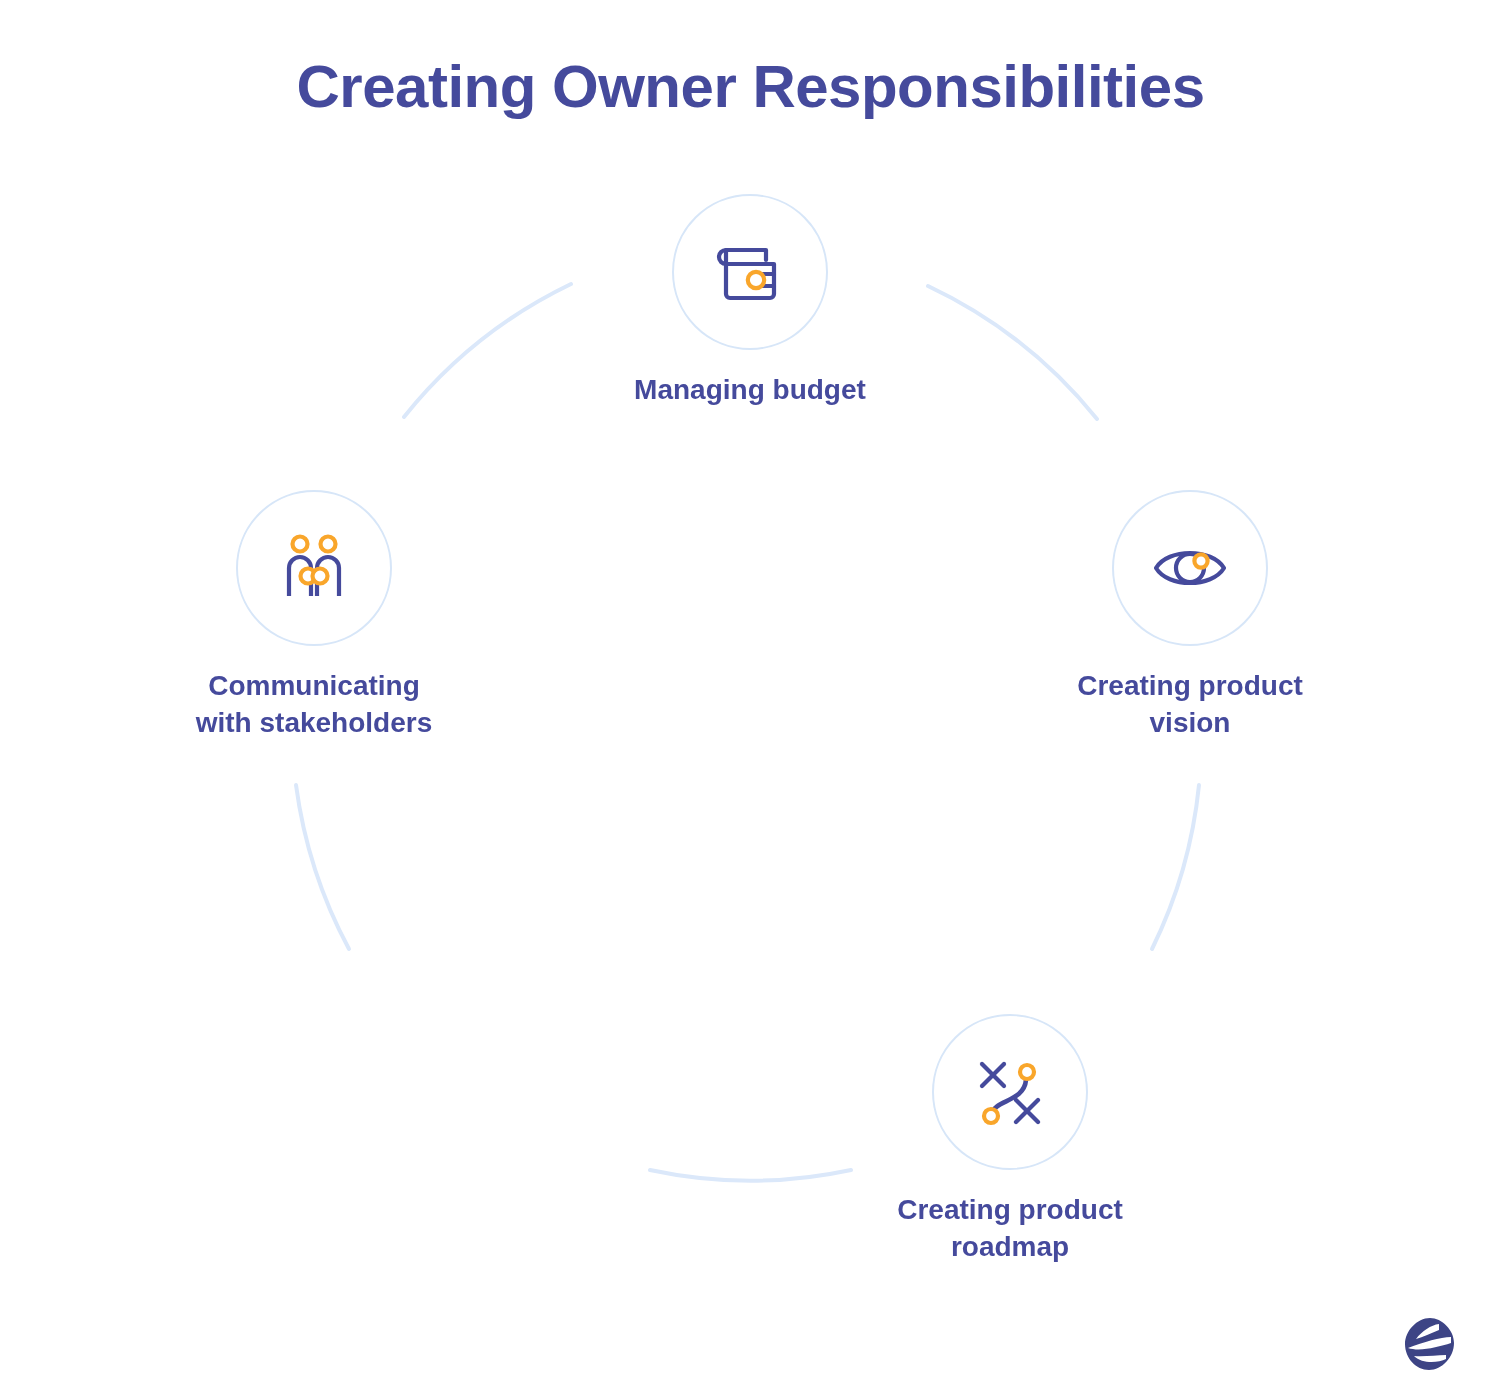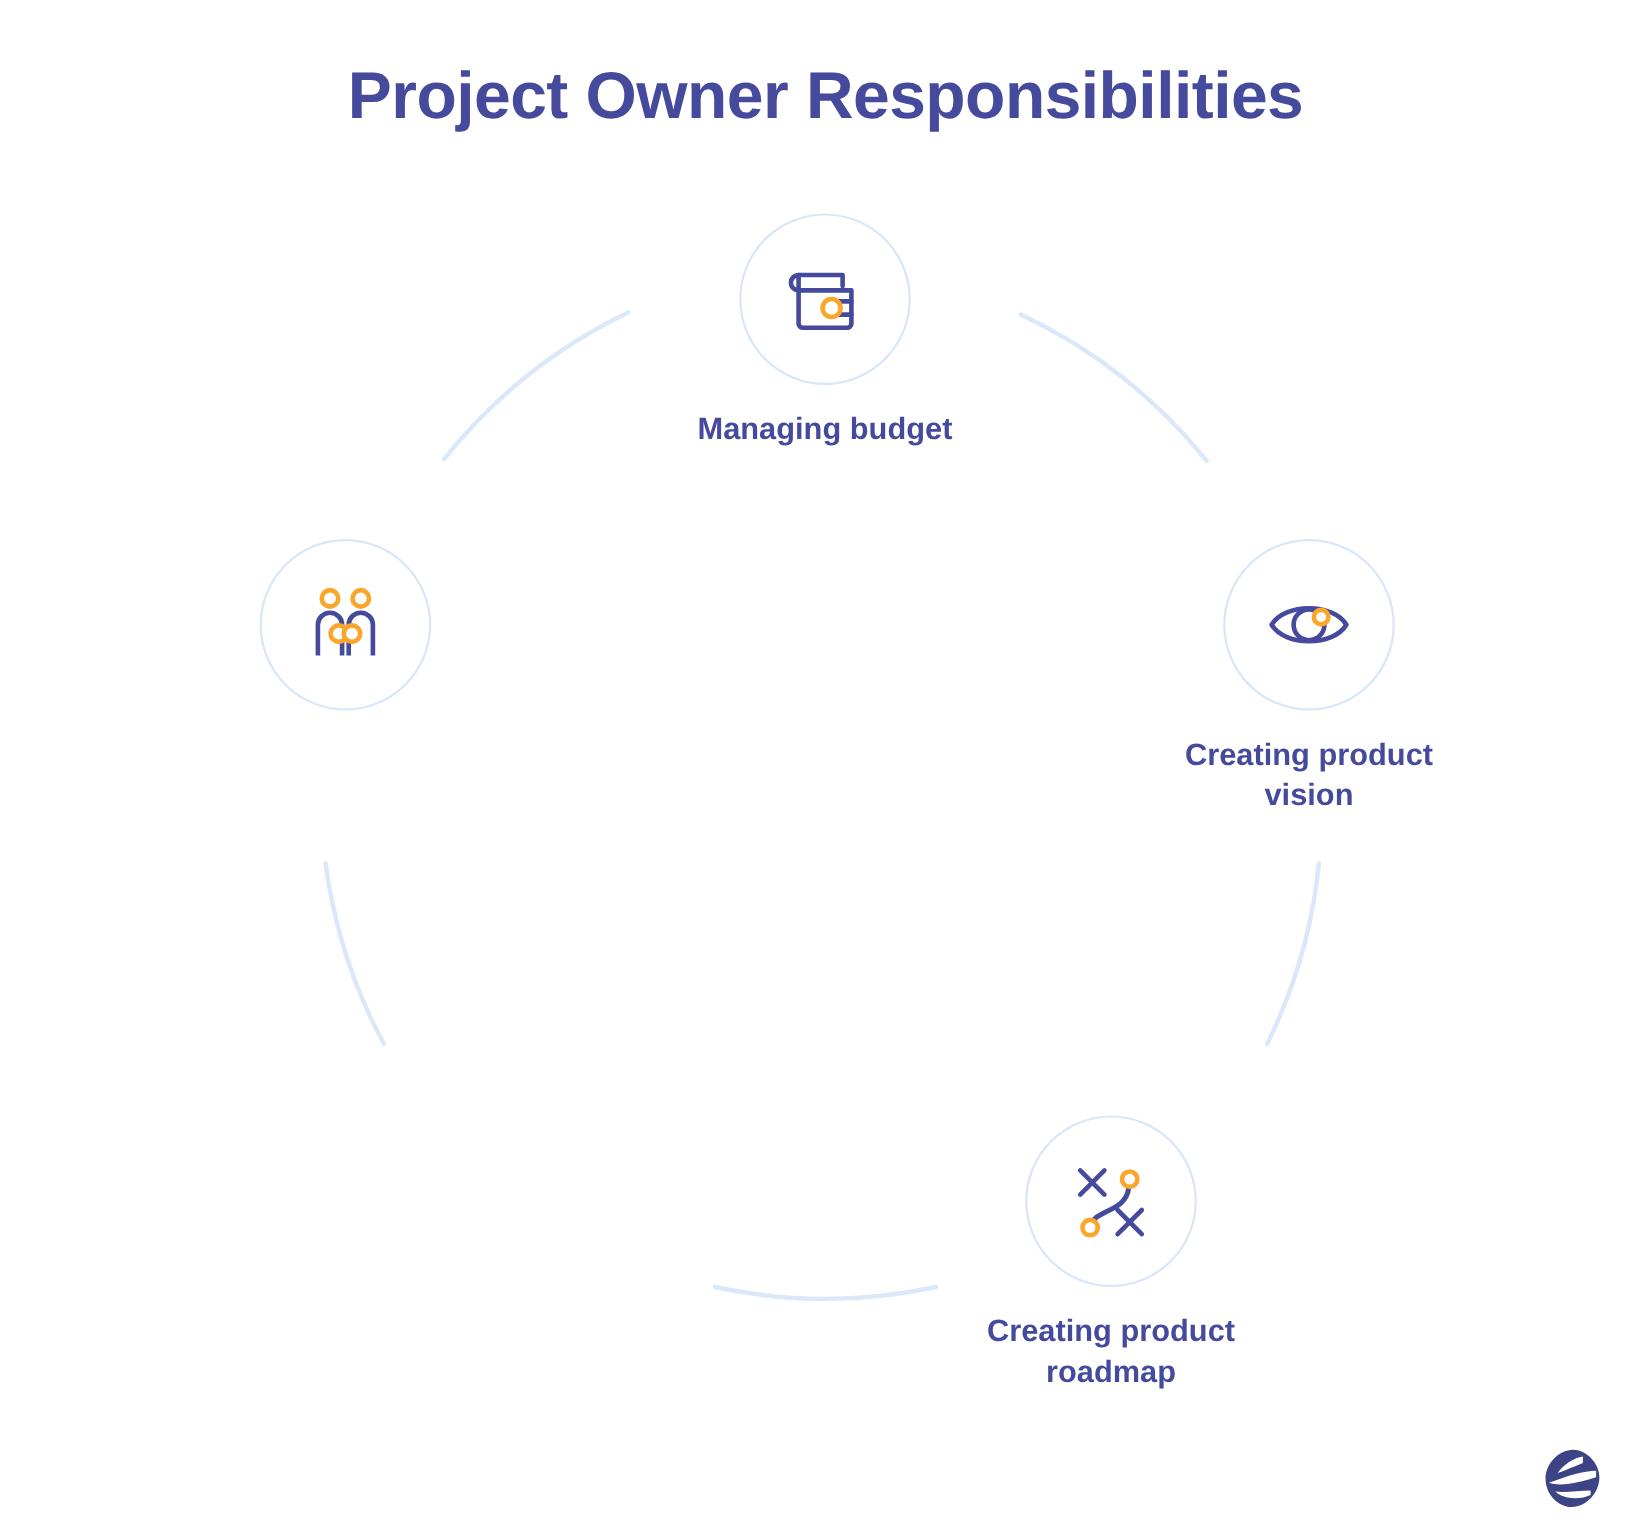--- a/index.html
+++ b/index.html
@@ -89,21 +89,21 @@
     position: absolute;
     left: 1398px;
     top: 1312px;
     width: 64px;
     height: 64px;
   }
 </style>
 </head>
 <body>
 
-<div id="page-title">Project Owner Responsibilities</div>
+<div id="page-title">Creating Owner Responsibilities</div>
 
 <div id="diagram">
 
   <svg class="arcs-layer" viewBox="0 0 1501 1400" width="1501" height="1400" aria-hidden="true">
     <g fill="none" stroke="#dbe8fa" stroke-width="4" stroke-linecap="round">
 
       <path d="M 404 417 A 480 480 0 0 1 571 284"></path>
 
       <path d="M 928 286 A 480 480 0 0 1 1097 419"></path>
 
@@ -171,20 +171,22 @@
           <circle cx="58" cy="20" r="7.5"></circle>
         </g>
         <g fill="none" stroke="#454a9c" stroke-width="4.2" stroke-linejoin="round" stroke-linecap="butt">
           <path d="M19 72 V44 a11 11 0 0 1 22 0 V72"></path>
           <path d="M47 72 V44 a11 11 0 0 1 22 0 V72"></path>
         </g>
         <circle cx="38" cy="52" r="7.5" fill="#ffffff" stroke="#f9a62b" stroke-width="4.2"></circle>
         <circle cx="50" cy="52" r="7.5" fill="#ffffff" stroke="#f9a62b" stroke-width="4.2"></circle>
       </svg>
     </div>
+    <div class="node-label">Communicating
+with stakeholders</div>
   </div>
 
 </div>
 
 <svg id="logo" viewBox="0 0 64 64">
   <g fill="#3d4485">
     <path d="M32 6 C 44 6, 56 18, 56 31 C 56 45, 44 58, 31 58 C 18 58, 7 46, 7 32 C 7 19, 19 6, 32 6 Z
              M 41 12 C 33 13, 24 19, 18 27 C 25 25, 33 21, 41 18 Z
              M 53 25 C 42 25, 26 30, 10 36 C 22 40, 40 35, 53 31 Z
              M 48 43 C 38 43, 26 45, 16 44 C 24 52, 40 51, 48 47 Z" fill-rule="evenodd"></path>

